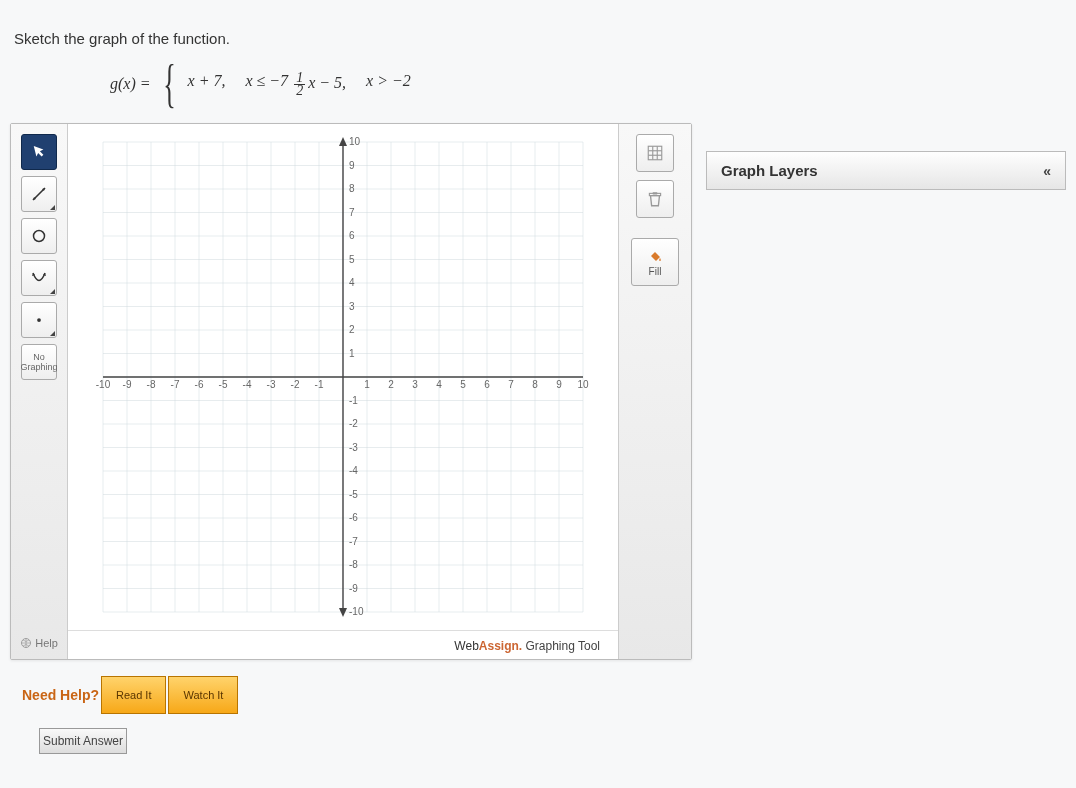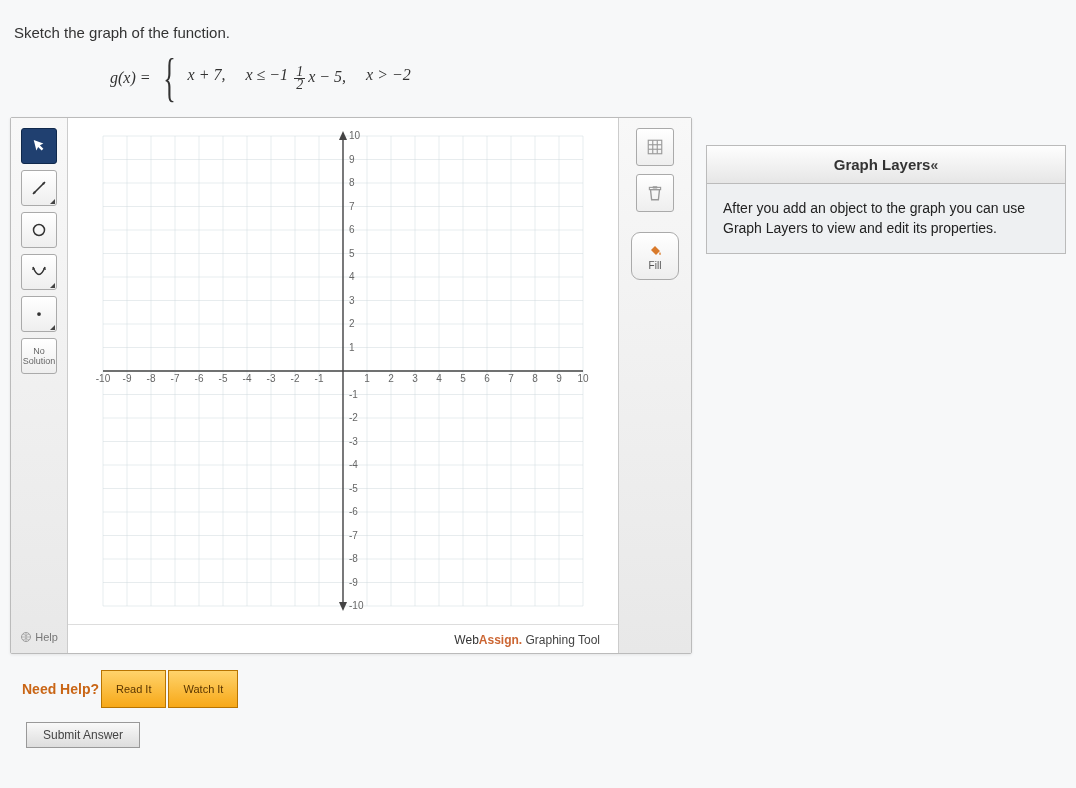--- a/index.html
+++ b/index.html
@@ -1,67 +1,67 @@
 <!DOCTYPE html>
 <html><head>
 <meta charset="utf-8">
 <style>
 body{margin:0;padding:10px;font-family:Arial,Helvetica,sans-serif;font-size:14px;color:#333;background:#f7f8f9}
-.question-text{margin:14px 0 12px 4px;font-size:15px}
+.question-text{margin:20px 0 12px 4px;font-size:15px}
 .formula{margin:0 0 14px 100px;font-size:16px;font-style:italic;font-family:'Times New Roman',serif;display:flex;align-items:center;gap:6px}
 .brace{font-size:52px;line-height:50px;font-style:normal;transform:scaleX(.5)}
 .pieces{display:flex;flex-direction:row;gap:6px}
 .piece{display:flex;gap:20px}
 .frac{display:inline-flex;flex-direction:column;align-items:center;font-size:14px;line-height:12px;vertical-align:middle;margin-right:3px}
 .frac .d{border-top:1px solid #333;padding:0 2px}
 .tool-wrap{display:flex;align-items:flex-start;gap:0}
 .graph-box{width:680px;border:1px solid #bbb;background:#fff;border-radius:2px;position:relative;display:flex;box-shadow:0 1px 3px rgba(0,0,0,.08)}
 .toolbar{width:44px;padding:10px 6px;background:linear-gradient(#f8f8f8,#e8e8e8);border-right:1px solid #ccc;display:flex;flex-direction:column;gap:6px;align-items:center}
 .tool-btn{width:34px;height:34px;border:1px solid #aaa;border-radius:3px;background:linear-gradient(#fff,#eee);display:flex;align-items:center;justify-content:center;cursor:pointer;font-size:16px;color:#333;position:relative}
 .tool-btn.active{background:#204070;border-color:#10294c;color:#fff}
 .tool-btn.nosol{font-size:9px;line-height:10px;text-align:center;color:#666;flex-direction:column}
 .tool-btn .corner-arrow{position:absolute;bottom:1px;right:1px;width:0;height:0;border-left:5px solid transparent;border-bottom:5px solid #444}
 .help-link{margin-top:auto;font-size:11px;color:#777;display:flex;align-items:flex-end;gap:3px;cursor:pointer}
 .help-link svg{width:12px;height:12px}
 .grid-area{position:relative;flex:1;padding:8px}
 .grid-svg{width:100%;height:490px;display:block}
 .right-tools{width:60px;padding:10px 6px;background:linear-gradient(#f8f8f8,#e8e8e8);border-left:1px solid #ccc;display:flex;flex-direction:column;gap:8px;align-items:center}
 .right-btn{width:36px;height:36px;border:1px solid #aaa;border-radius:3px;background:linear-gradient(#fff,#eee);display:flex;flex-direction:column;align-items:center;justify-content:center;font-size:9px;color:#666;cursor:pointer}
 .right-btn svg{width:18px;height:18px}
-.fill-btn{width:46px;height:46px;border:1px solid #aaa;border-radius:9px;background:linear-gradient(#fff,#eee);display:flex;flex-direction:column;align-items:center;justify-content:center;font-size:10px;color:#555;cursor:pointer;margin-top:12px;gap:2px}
+.fill-btn{width:46px;height:46px;border:1px solid #aaa;border-radius:3px;background:linear-gradient(#fff,#eee);display:flex;flex-direction:column;align-items:center;justify-content:center;font-size:10px;color:#555;cursor:pointer;margin-top:12px;gap:2px}
 .fill-btn svg{width:16px;height:16px}
 .layers{width:360px;margin-left:14px;margin-top:28px}
-.layers-hdr{border:1px solid #bbb;background:linear-gradient(#fefefe,#e6e6e6);padding:10px 27px;font-weight:bold;font-size:15px;display:flex;justify-content:center;align-items:center}
+.layers-hdr{border:1px solid #bbb;background:linear-gradient(#fefefe,#e6e6e6);padding:10px 14px;font-weight:bold;font-size:15px;display:flex;justify-content:space-between;align-items:center}
 .layers-body{border:1px solid #bbb;border-top:none;background:#eef0f2;padding:14px 16px;font-size:14px;line-height:1.45;color:#222}
 .chevron{font-size:14px;font-weight:bold;color:#444}
 .footer-brand{text-align:right;font-size:12px;padding:8px 18px 6px 0;color:#444;border-top:1px solid #ddd}
 .footer-brand .wa1{color:#333}
 .footer-brand .wa2{color:#c63;font-weight:bold}
 .need-help{margin:16px 0 14px 12px;display:flex;align-items:center;gap:2px}
 .need-help-label{color:#c96515;font-weight:bold;font-size:14px}
 .help-btn{background:linear-gradient(#ffd36b,#f7a818);border:1px solid #b87400;padding:12px 14px;font-size:11px;font-weight:normal;color:#5a3600;cursor:pointer}
-.submit-btn{background:linear-gradient(#f9f9f9,#ddd);border:1px solid #999;padding:5px 16px;font-size:12px;color:#444;cursor:pointer;margin-left:16px}
+.submit-btn{background:linear-gradient(#f9f9f9,#ddd);border:1px solid #999;padding:5px 3px;font-size:12px;color:#444;cursor:pointer;margin-left:29px}
 .lbl{font-size:10px;fill:#666;font-family:Arial}
 .gridline{stroke:#cfd8dc;stroke-width:.5}
 .axis{stroke:#444;stroke-width:1.4}
 </style>
 </head>
 <body>
 
 
 
 <div class="question-text">Sketch the graph of the function.</div>
 
 <div class="formula">
   <span>g(x) =</span>
   <span class="brace">{</span>
   <div class="pieces">
     <div class="piece">
         <span>x + 7,</span>
-        <span>x ≤ −1</span>
+        <span>x ≤ −7</span>
       </div>
     <div class="piece">
       <span><span class="frac">
             <span class="n">1</span>
             <span class="d">2</span>
           </span><span>x − 5,</span></span>
       <span>x &gt; −2</span>
     </div>
   </div>
 </div>
@@ -96,21 +96,21 @@
         <span class="corner-arrow"></span>
       </div>
       <div class="tool-btn">
         <svg viewBox="0 0 16 16" width="10" height="10">
             <circle cx="8" cy="8" r="3" fill="#333"></circle>
           </svg>
         <span class="corner-arrow"></span>
       </div>
       <div class="tool-btn nosol">
         <span>No</span>
-        <span>Solution</span>
+        <span>Graphing</span>
       </div>
       <div class="help-link">
         <svg viewBox="0 0 16 16">
             <circle cx="8" cy="8" r="6" fill="none" stroke="#888" stroke-width="1"></circle>
             <path d="M2 8h12M8 2v12M4 4q4 4 8 0M4 12q4 -4 8 0" fill="none" stroke="#888" stroke-width=".7"></path>
           </svg>
         <span>Help</span>
       </div>
     </div>
 
@@ -238,21 +238,20 @@
         <span>Fill</span>
       </div>
     </div>
   </div>
 
   <div class="layers">
     <div class="layers-hdr">
       <span>Graph Layers</span>
       <span class="chevron">«</span>
     </div>
-    <div class="layers-body">After you add an object to the graph you can use Graph Layers to view and edit its properties.</div>
   </div>
 </div>
 
 <div class="need-help">
   <span class="need-help-label">Need Help?</span>
   <button class="help-btn">Read It</button>
   <button class="help-btn">Watch It</button>
 </div>
 
 <button class="submit-btn">Submit Answer</button>

